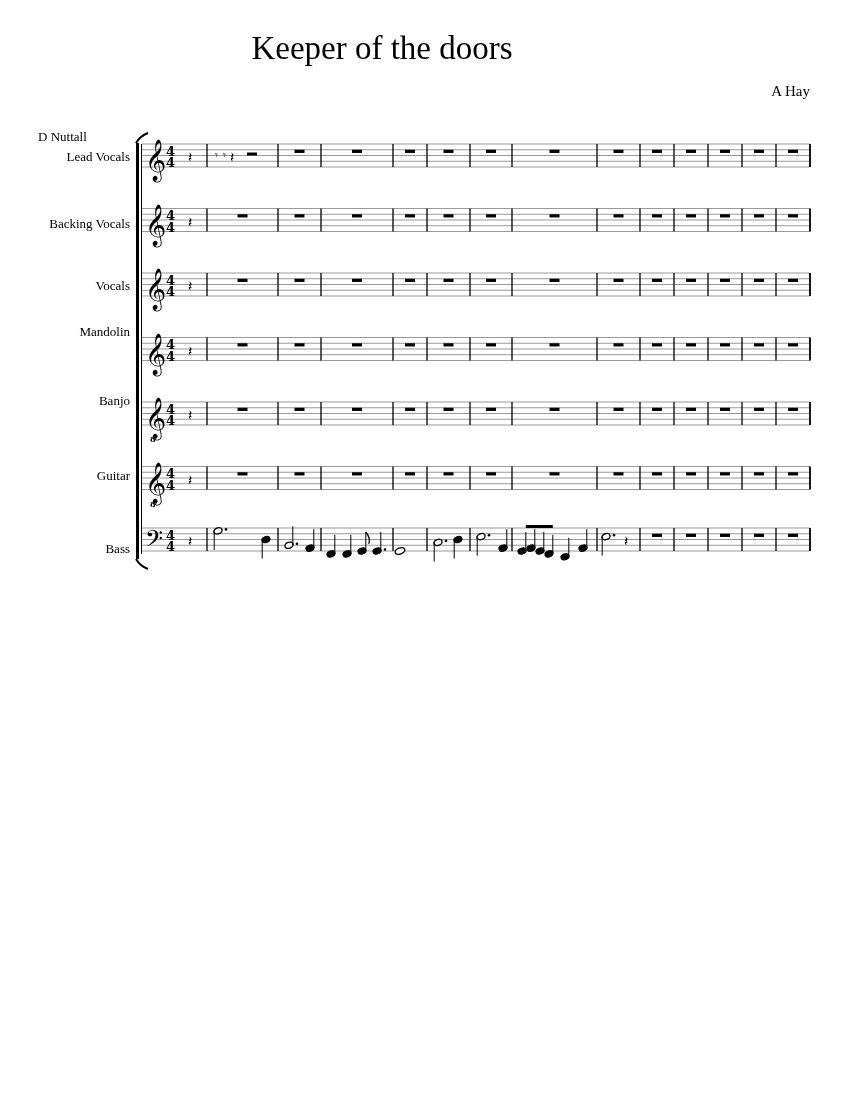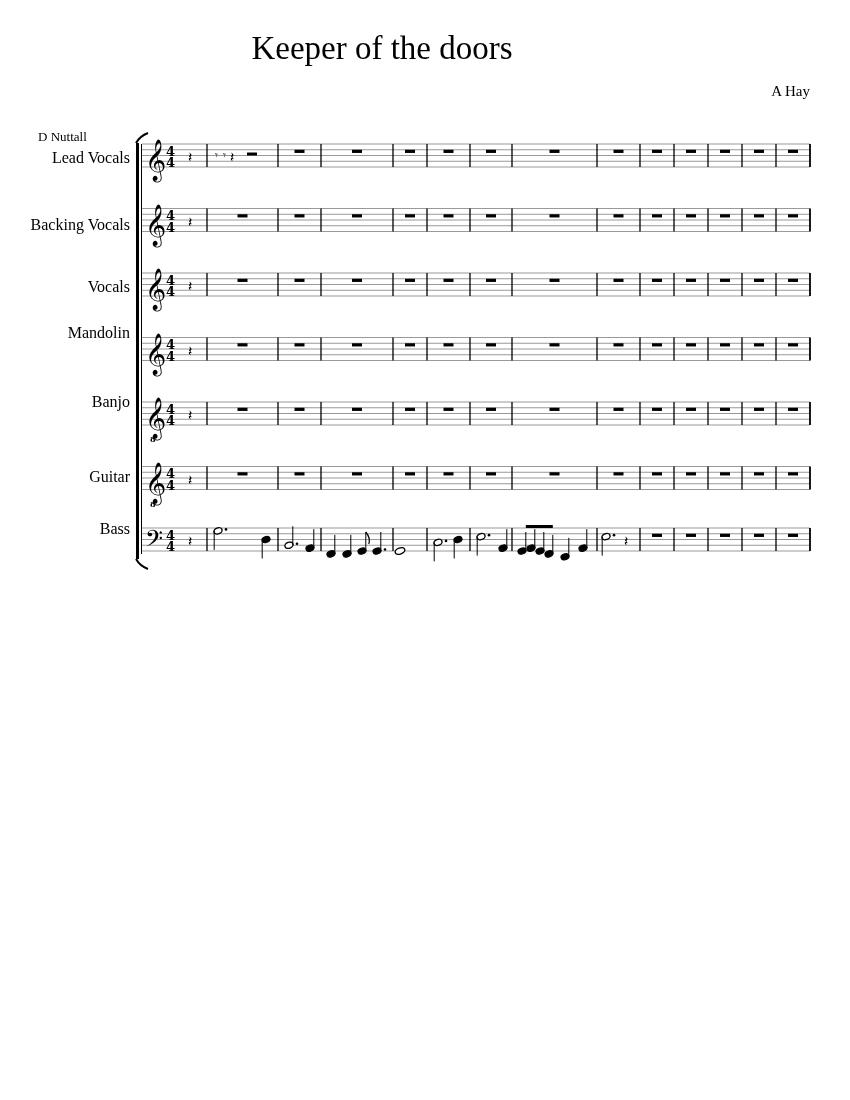--- a/index.html
+++ b/index.html
@@ -1,36 +1,36 @@
 <!DOCTYPE html>
 <html><head>
 <meta charset="utf-8">
 <style>
   html, body { margin:0; padding:0; background:#ffffff; }
   body { width:850px; height:1100px; position:relative; overflow:hidden; font-family:"Liberation Serif", "DejaVu Serif", serif; color:#000; }
   .title { position:absolute; left:0; width:764px; top:30px; text-align:center; font-size:33px; }
   .composer-left { position:absolute; left:38px; top:87px; font-size:13px;margin-top:42px; }
   .composer-right { position:absolute; right:40px; top:83px; font-size:15px;margin-left:26px; }
-  .inst-label { position:absolute; right:720px; font-size:16px; text-align:left; white-space:nowrap; }
+  .inst-label { position:absolute; right:720px; font-size:13px; text-align:left; white-space:nowrap; }
   svg.score { position:absolute; left:0; top:0; }
 </style>
 </head>
 <body>
 
 <div class="title">Keeper of the doors</div>
 <div class="composer-left">D Nuttall</div>
 <div class="composer-right">A Hay</div>
 
 <div class="inst-label" style="top:149px">Lead Vocals</div>
 <div class="inst-label" style="top:216px">Backing Vocals</div>
 <div class="inst-label" style="top:278px">Vocals</div>
 <div class="inst-label" style="top:324px">Mandolin</div>
 <div class="inst-label" style="top:393px">Banjo</div>
 <div class="inst-label" style="top:468px">Guitar</div>
-<div class="inst-label" style="top:520px">Bass</div>
+<div class="inst-label" style="top:541px">Bass</div>
 
 <svg class="score" width="850" height="1100">
 
   <g>
     <rect x="136" y="143" width="3" height="416" fill="#000"></rect>
     <path d="M136 143 Q140 136 148 133" stroke="#000" stroke-width="2" fill="none"></path>
     <path d="M136 559 Q140 566 148 569" stroke="#000" stroke-width="2" fill="none"></path>
     <line x1="141.5" y1="144" x2="141.5" y2="554" stroke="#000" stroke-width="1"></line>
   </g>
 

